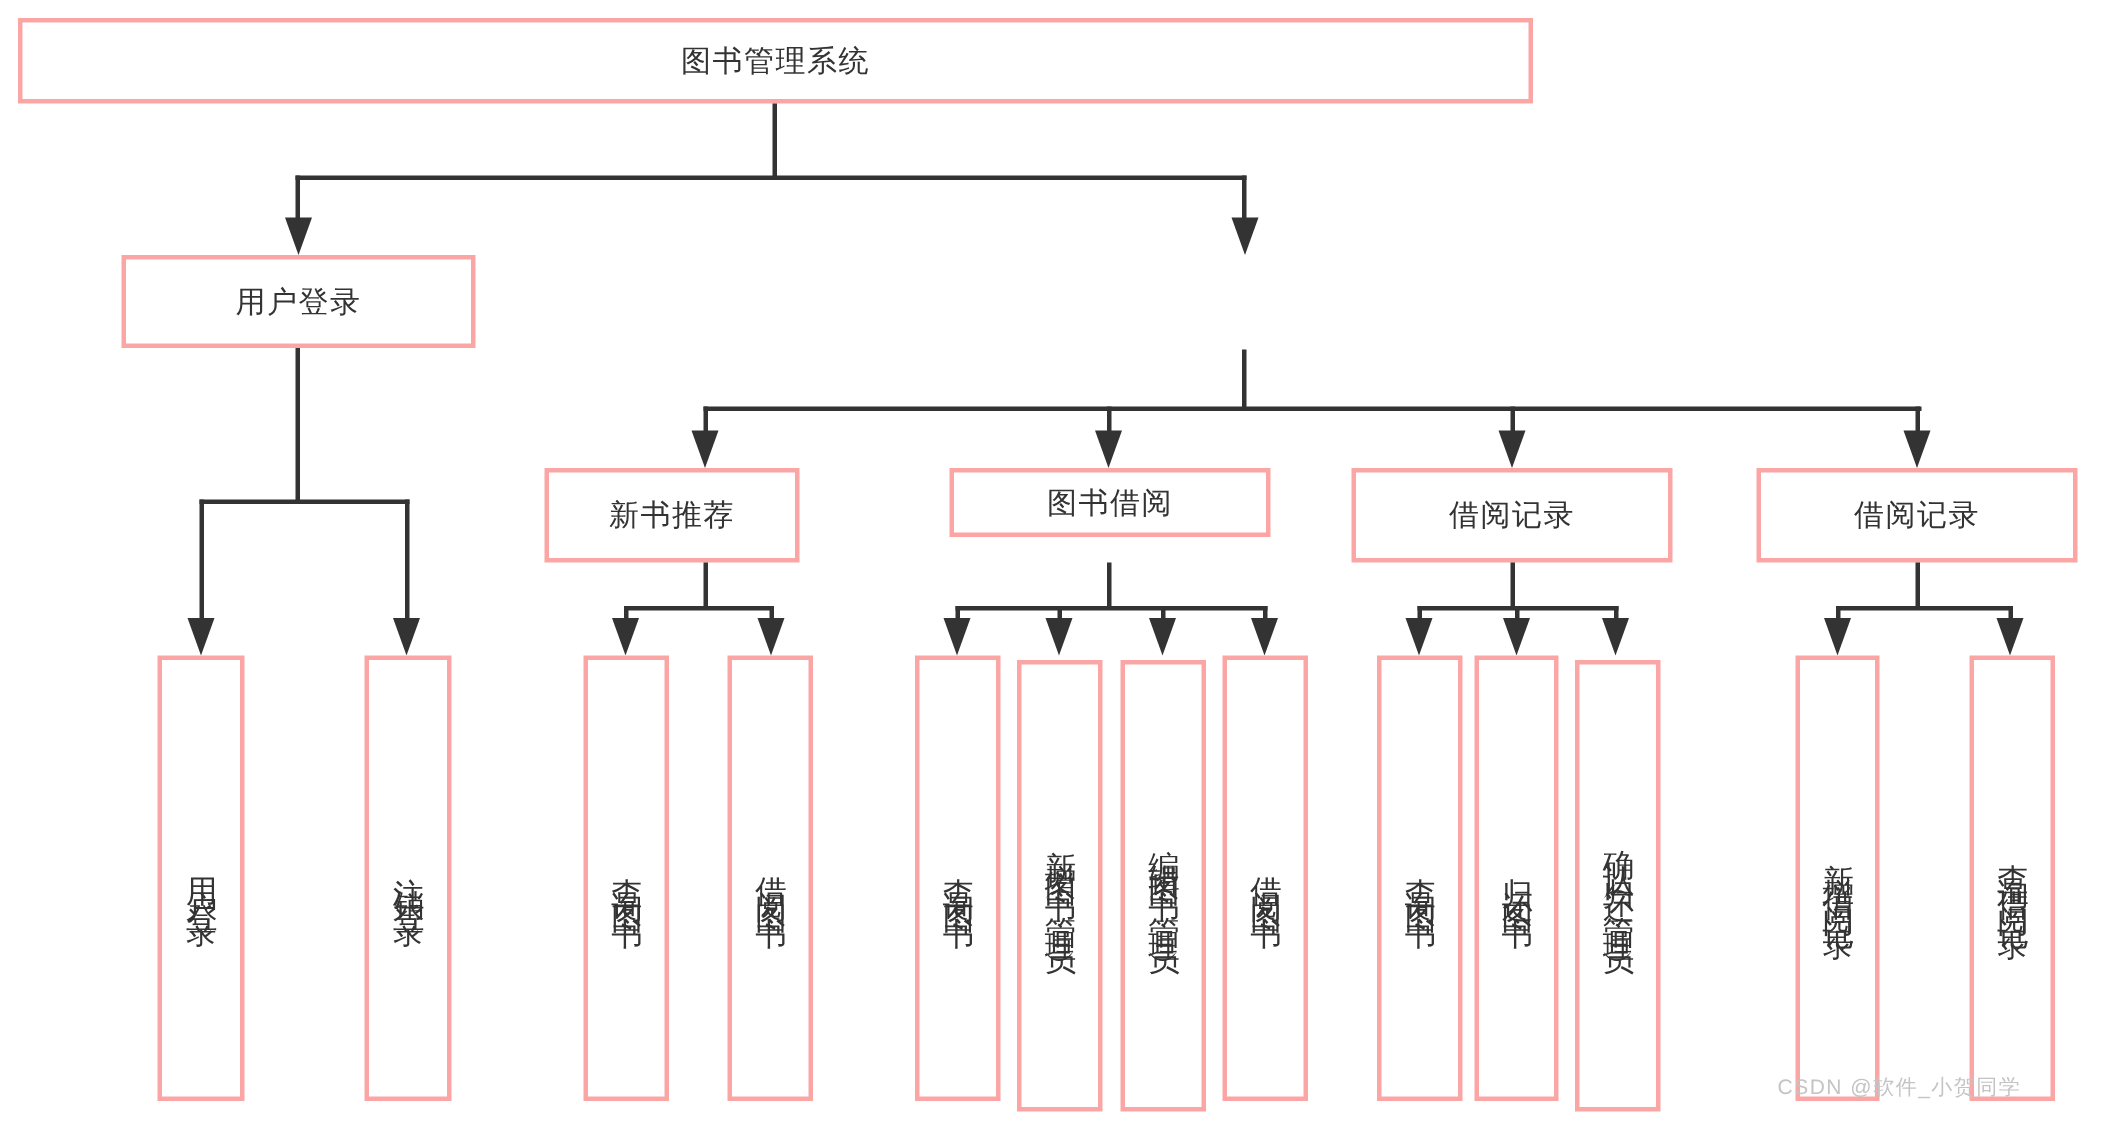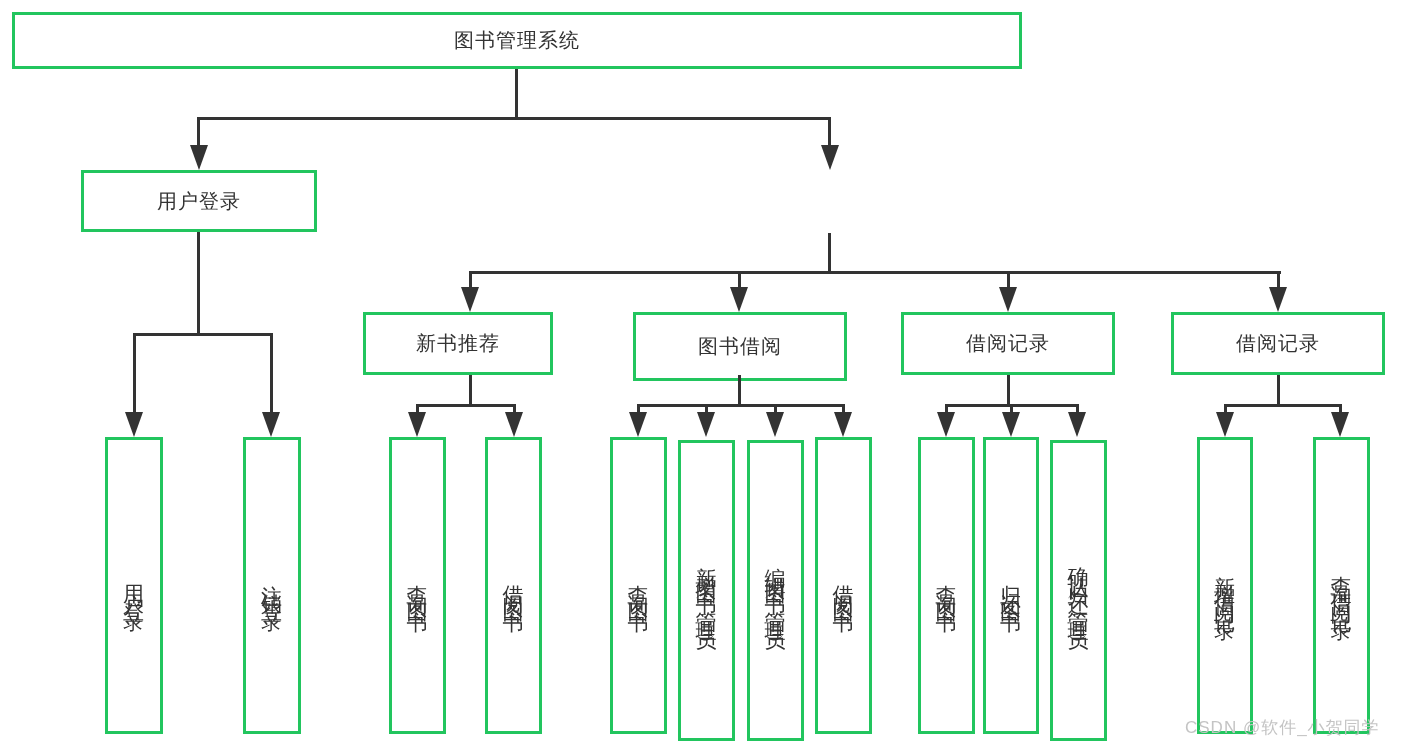--- a/index.html
+++ b/index.html
@@ -5,39 +5,39 @@
   html,body{margin:0;padding:0;background:#ffffff;}
   #canvas{
     position:relative;
     width:1405px;height:747px;
     background:#ffffff;
     font-family:"Liberation Sans","DejaVu Sans",sans-serif;
     overflow:hidden;
   }
   .box{
     position:absolute;box-sizing:border-box;
-    border:3px solid #22c55e;background:#ffffff;
+    border:3px solid #fca5a5;background:#ffffff;
     display:flex;align-items:center;justify-content:center;
     color:#333333;font-size:20px;letter-spacing:1px;
   }
   .vbox{
     writing-mode:vertical-rl;text-orientation:mixed;
     font-size:21px;letter-spacing:9px;line-height:1;
   }
   .hline{position:absolute;height:3px;background:#333333;}
   .vline{position:absolute;width:3px;background:#333333;}
   .arrow{
     position:absolute;width:0;height:0;
     border-left:9px solid transparent;
     border-right:9px solid transparent;
     border-top:25px solid #333333;
   }
   .watermark{
     position:absolute;left:1185px;top:716px;
-    font-size:17px;color:#c4c4c4;letter-spacing:1px;white-space:nowrap;
+    font-size:14px;color:#c4c4c4;letter-spacing:1px;white-space:nowrap;
   }
 </style>
 </head>
 <body>
 
 <div id="canvas">
 
   <div class="box" style="left:12px;top:12px;width:1010px;height:57px;">
     <span>图书管理系统</span>
   </div>
@@ -71,24 +71,24 @@
   <div class="hline" style="left:469px;top:271px;width:812px;"></div>
   <div class="vline" style="left:469px;top:271px;height:20px;"></div>
   <div class="arrow" style="left:461px;top:287px;"></div>
   <div class="vline" style="left:738px;top:271px;height:20px;"></div>
   <div class="arrow" style="left:730px;top:287px;"></div>
   <div class="vline" style="left:1007px;top:271px;height:20px;"></div>
   <div class="arrow" style="left:999px;top:287px;"></div>
   <div class="vline" style="left:1277px;top:271px;height:20px;"></div>
   <div class="arrow" style="left:1269px;top:287px;"></div>
 
-  <div class="box" style="left:363px;top:312px;width:190px;height:63px;">
+  <div class="box" style="left:363px;top:312px;width:170px;height:63px;">
     <span>新书推荐</span>
   </div>
-  <div class="box" style="left:633px;top:312px;width:214px;height:69px;">
+  <div class="box" style="left:633px;top:312px;width:214px;height:46px;">
     <span>图书借阅</span>
   </div>
   <div class="box" style="left:901px;top:312px;width:214px;height:63px;">
     <span>借阅记录</span>
   </div>
   <div class="box" style="left:1171px;top:312px;width:214px;height:63px;">
     <span>借阅记录</span>
   </div>
 
   <div class="vline" style="left:469px;top:375px;height:31px;"></div>

